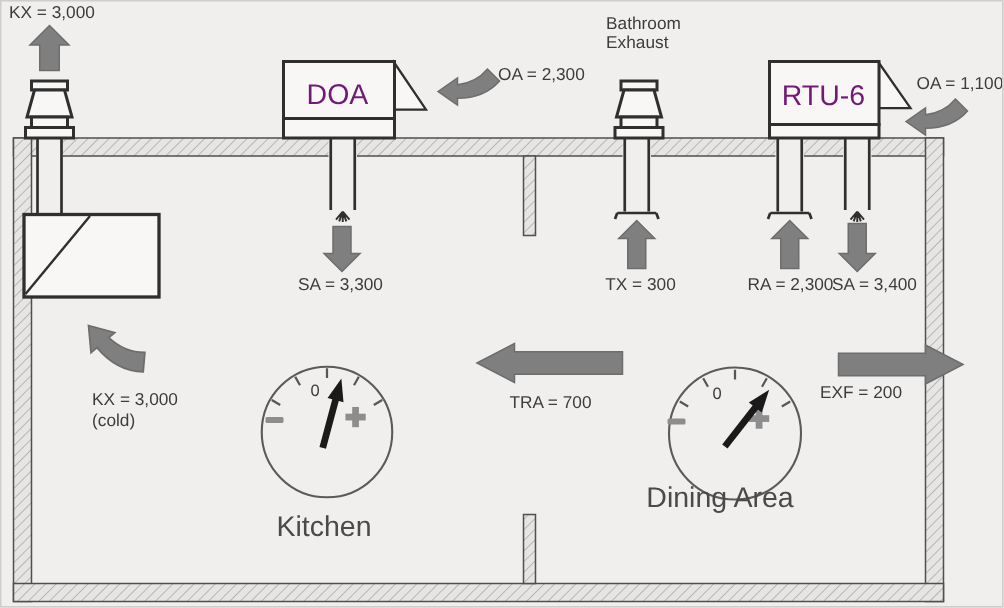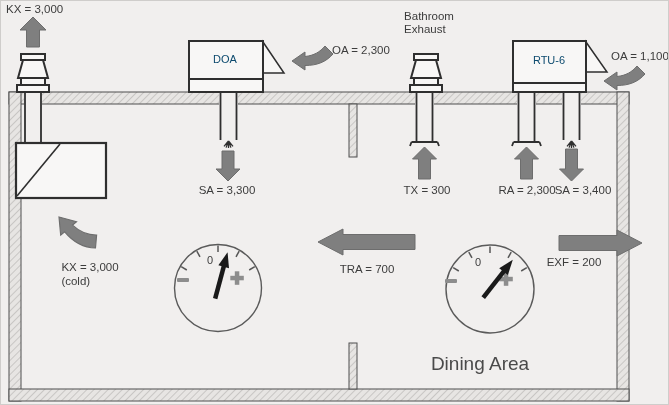--- a/index.html
+++ b/index.html
@@ -2,21 +2,21 @@
 <html><head>
 <meta charset="utf-8">
 <style>
   html,body{margin:0;padding:0;}
   body{font-family:"Liberation Sans",sans-serif;background:#d8d6d4;}
   #canvas{position:relative;width:669px;height:405px;background:#f1efee;overflow:hidden;
           border:1px solid #cfcdcb;box-sizing:border-box;}
   #canvas svg{position:absolute;left:0;top:0;}
   .lbl{position:absolute;font-size:11.5px;color:#3c3c3c;white-space:nowrap;line-height:13px;}
   .ctr{transform:translateX(-50%);text-align:left;}
-  .unit{position:absolute;font-size:11px;color:#0c4a6e;white-space:nowrap;transform:translateX(-50%);}
+  .unit{position:absolute;font-size:19px;color:#701a75;white-space:nowrap;transform:translateX(-50%);}
   .room{position:absolute;font-size:19px;color:#4a4a4a;white-space:nowrap;transform:translateX(-50%);}
   svg text{font-family:"Liberation Sans",sans-serif;}
 </style>
 </head>
 <body>
 
 <div id="canvas">
 
 <svg width="669" height="405" viewBox="0 0 669 405">
   <defs>
@@ -161,15 +161,16 @@
 <div class="lbl ctr" style="left:582px;top:183px">SA = 3,400</div>
 
 <div class="lbl ctr" style="left:89px;top:259px;line-height:14px">
   <div>KX = 3,000</div>
   <div>(cold)</div>
 </div>
 
 <div class="lbl ctr" style="left:366px;top:262px">TRA = 700</div>
 <div class="lbl ctr" style="left:573px;top:255px">EXF = 200</div>
 
-<div class="room" style="left:479px;top:352px">Dining Area</div>
+<div class="room" style="left:215px;top:340px">Kitchen</div>
+<div class="room" style="left:479px;top:321px">Dining Area</div>
 
 </div>
 
 </body></html>

